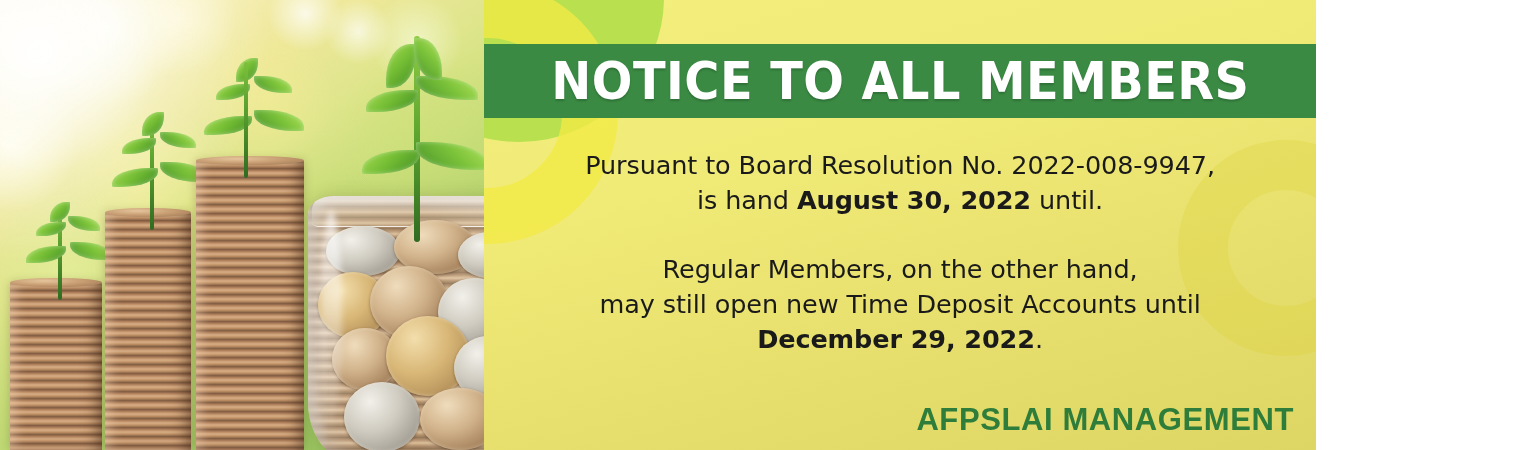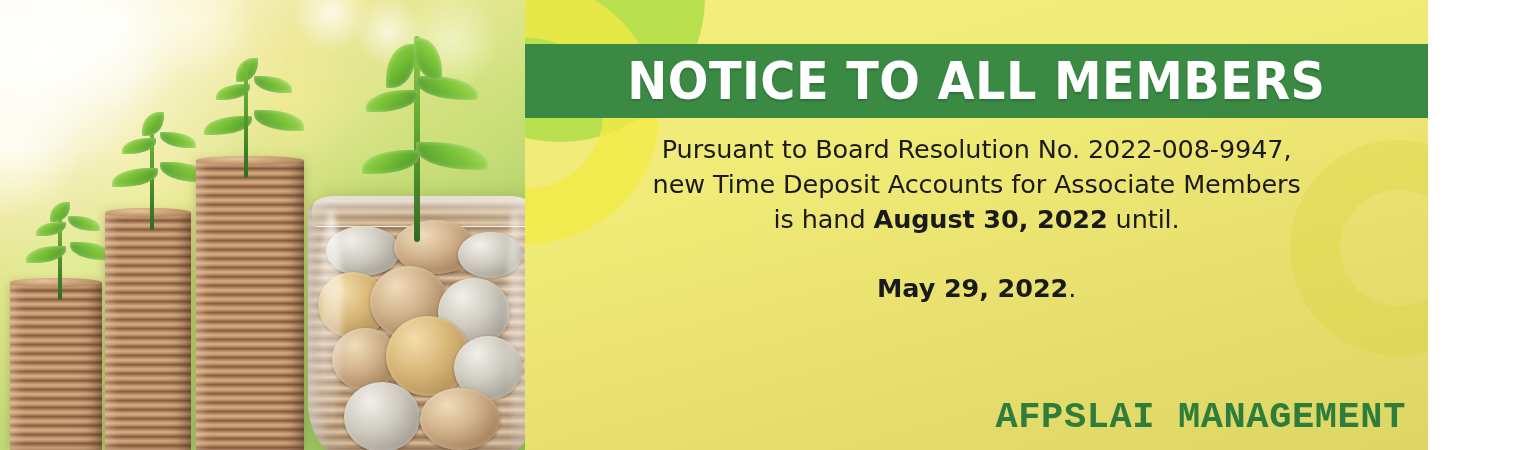--- a/index.html
+++ b/index.html
@@ -7,21 +7,21 @@
     margin: 0;
     padding: 0;
     background: #ffffff;
   }
   body {
     font-family: "Liberation Sans", sans-serif;
   }
 
   .banner {
     position: relative;
-    width: 1428px;
+    width: 1316px;
     height: 450px;
     overflow: hidden;
     display: flex;
   }
 
   
   .photo {
     position: relative;
     width: 565px;
     height: 450px;
@@ -244,33 +244,33 @@
     position: absolute;
     left: 0; right: 0;
     top: 132px;
     text-align: center;
     color: #1a1a1a;
     font-family: "DejaVu Sans", sans-serif;
     font-size: 25.5px;
     line-height: 35px;
     letter-spacing: -0.1px;
   }
-  .body-copy .para { margin: 0; }
+  .body-copy .para { margin: 16px; }
   .body-copy .para + .para { margin-top: 34px; }
   .body-copy .line { display: block; white-space: nowrap; }
   .body-copy b { font-weight: bold; }
 
   .signature {
     position: absolute;
     right: 22px;
     bottom: 12px;
     color: #2e7d3a;
-    font-family: Liberation Mono, monospace;
+    font-family: Liberation Sans, sans-serif;
     font-weight: bold;
-    font-size: 37px;
+    font-size: 31px;
     letter-spacing: 0.6px;
     white-space: nowrap;
   }
 </style>
 </head>
 <body>
 
 <div class="banner">
 
   <div class="photo">
@@ -338,24 +338,25 @@
     <div class="deco deco-ring-left"></div>
     <div class="deco deco-ring-right"></div>
 
     <div class="title-bar">
       <span class="title-text">NOTICE TO ALL MEMBERS</span>
     </div>
 
     <div class="body-copy">
         <p class="para">
           <span class="line"><span>Pursuant to Board Resolution No. 2022-008-9947,</span></span>
-          <span class="line"><span>new Time Deposit Accounts for Associate Members</span></span>
           <span class="line"><span>is hand </span><b>August 30, 2022</b><span> until.</span></span>
         </p>
         <p class="para">
-          <span class="line"><b>May 29, 2022</b><span>.</span></span>
+          <span class="line"><span>Regular Members, on the other hand,</span></span>
+          <span class="line"><span>may still open new Time Deposit Accounts until</span></span>
+          <span class="line"><b>December 29, 2022</b><span>.</span></span>
         </p>
       </div>
 
     <div class="signature">AFPSLAI MANAGEMENT</div>
   </div>
 
 </div>
 
 </body></html>

